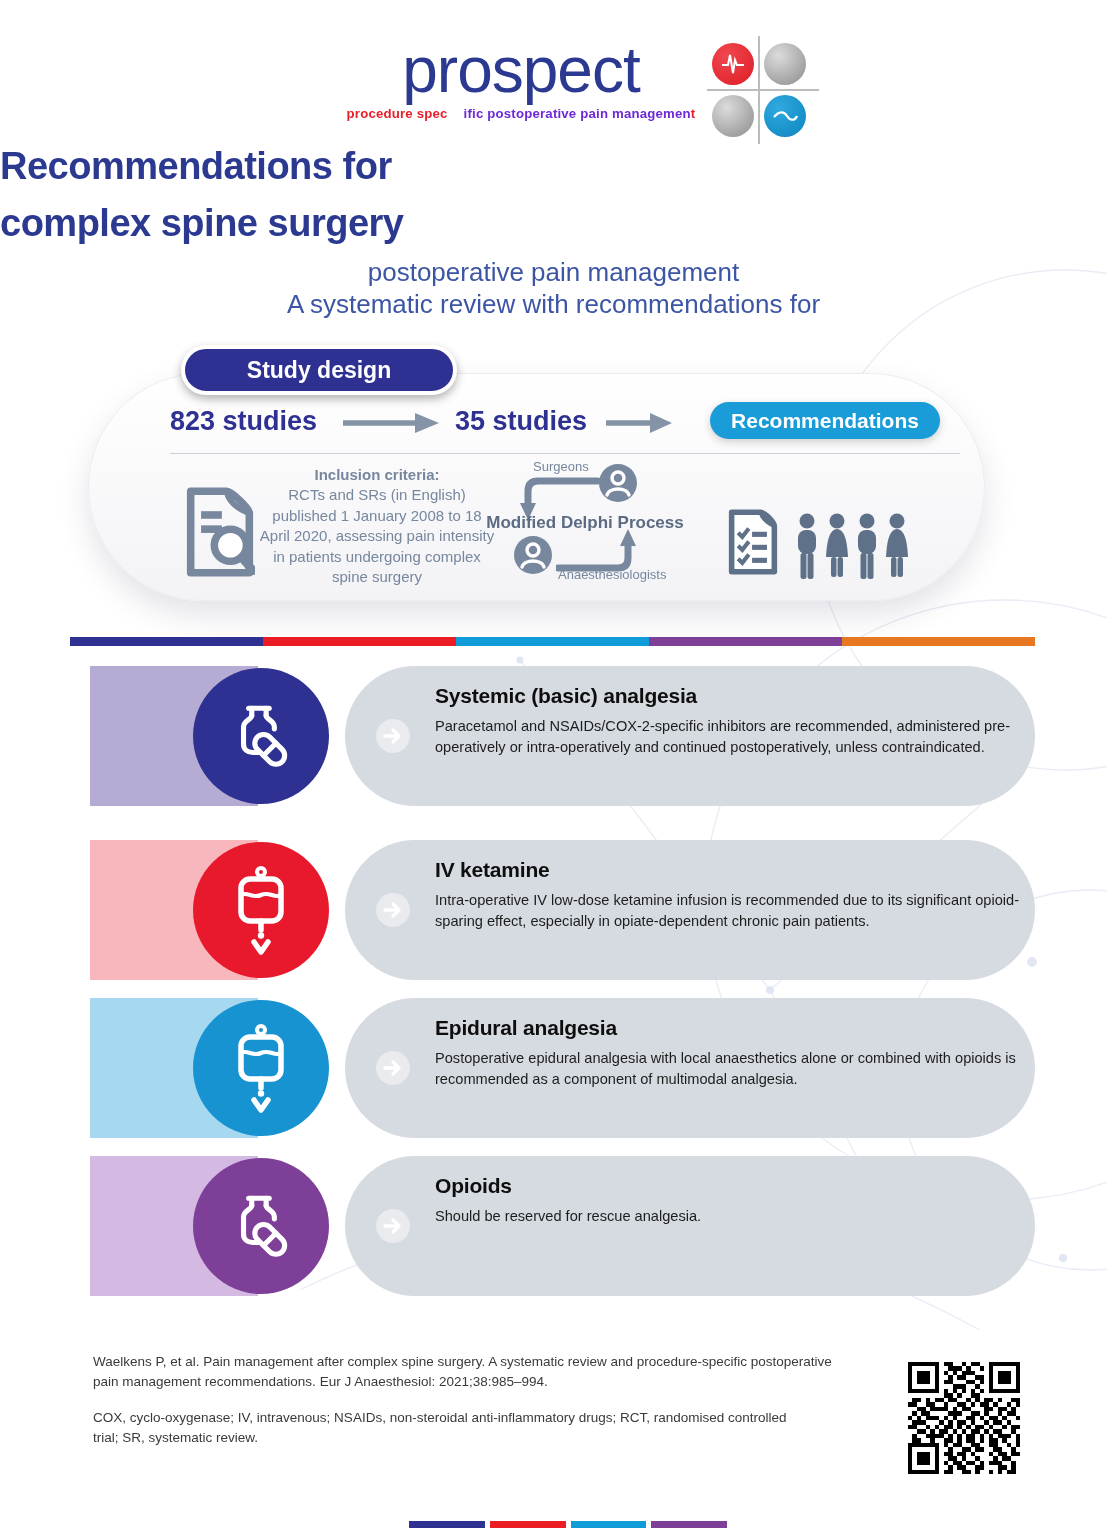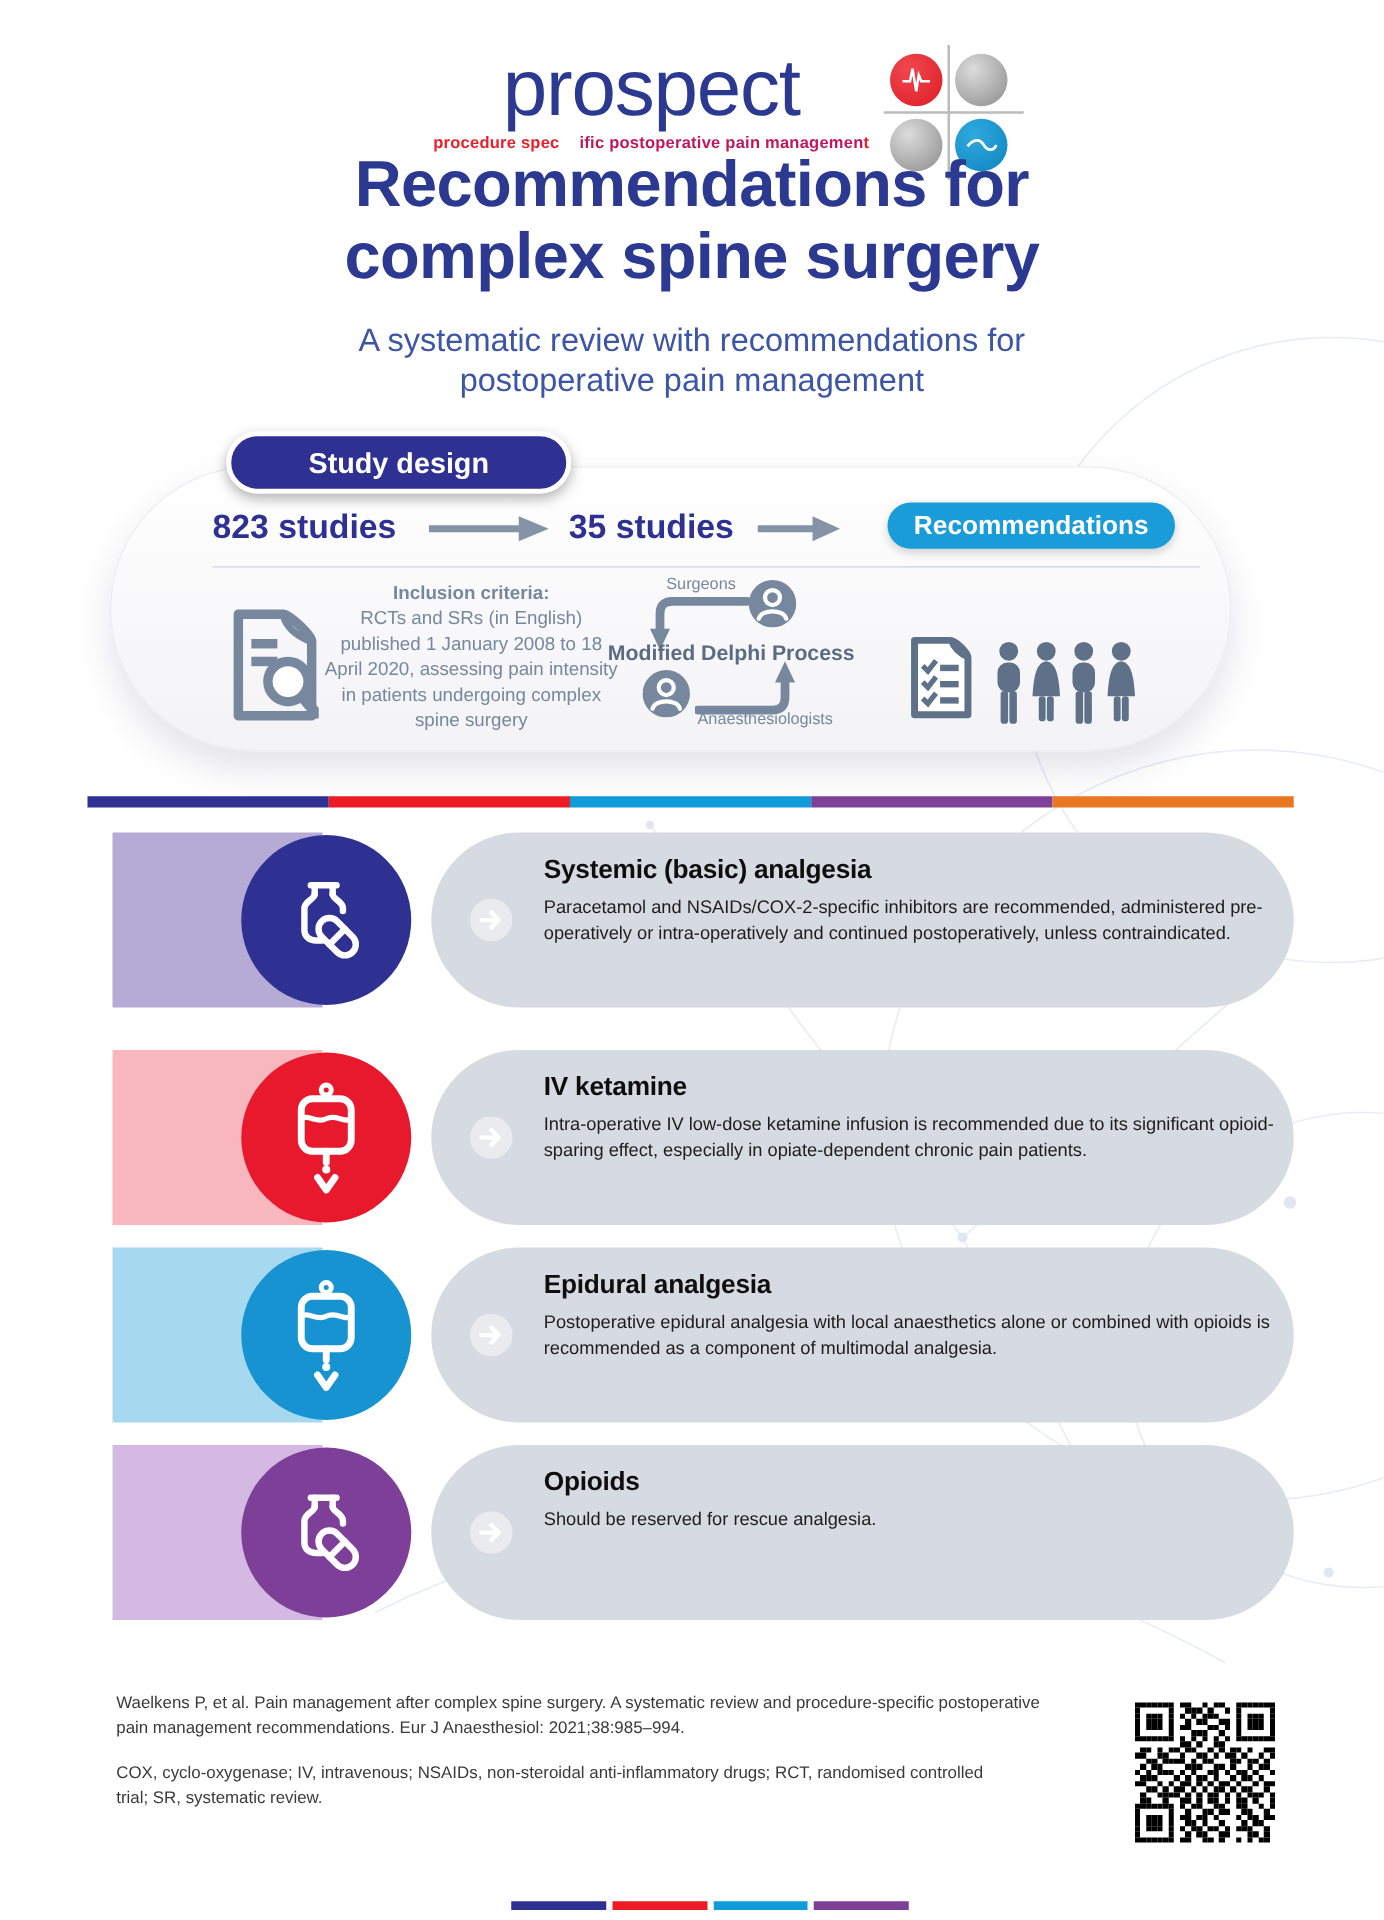--- a/index.html
+++ b/index.html
@@ -6,32 +6,32 @@
   .poster{position:relative;width:1107px;height:1536px;margin:0 auto;background:#fff;overflow:hidden;
           font-family:"Liberation Sans",sans-serif;color:#222;}
   .bg-decor{position:absolute;left:0;top:0;z-index:0;}
   .layer{position:absolute;z-index:1;}
 
   
   .logo{left:0;right:0;top:40px;display:flex;justify-content:center;align-items:flex-start;gap:16px;padding-left:47px;}
   .logo-left{display:flex;flex-direction:column;align-items:center;}
   .brand{font-size:64px;line-height:60px;font-weight:400;color:#2b3990;letter-spacing:-1px;}
   .tagline{margin-top:6px;font-size:13.2px;font-weight:700;letter-spacing:.2px;white-space:nowrap;}
-  .tag-red{color:#e8202c;} .tag-blue{color:#be185d;margin-left:16px;}
+  .tag-red{color:#e8202c;} .tag-blue{color:#6d28d9;margin-left:16px;}
   .mark{position:relative;width:96px;height:96px;margin-top:2px;}
   .mark .vline{position:absolute;left:47px;top:-6px;width:1.5px;height:108px;background:#bcbcbc;}
   .mark .hline{position:absolute;top:47px;left:-4px;width:112px;height:1.5px;background:#bcbcbc;}
   .mcirc{position:absolute;width:42px;height:42px;border-radius:50%;display:flex;align-items:center;justify-content:center;}
   .mc-tl{left:1px;top:1px;background:radial-gradient(circle at 35% 30%, #f0484f, #dd1b24);}
   .mc-tr{left:53px;top:1px;background:radial-gradient(circle at 35% 30%, #dcdcdc, #8b8b8b);}
   .mc-bl{left:1px;top:53px;background:radial-gradient(circle at 35% 30%, #dcdcdc, #8b8b8b);}
   .mc-br{left:53px;top:53px;background:radial-gradient(circle at 35% 30%, #2fa9de, #0d85c0);}
 
   
-  .title{left:0;right:0;top:120px;text-align:center;color:#2b3990;font-weight:700;font-size:52px;line-height:57px;letter-spacing:-.5px;}
+  .title{left:0;right:0;top:138px;text-align:left;color:#2b3990;font-weight:700;font-size:38px;line-height:57px;letter-spacing:-.5px;}
   .subtitle{left:0;right:0;top:256px;text-align:center;color:#3c55a5;font-weight:400;font-size:26px;line-height:32px;}
 
   
   .study{left:88px;top:373px;width:897px;height:228px;border-radius:120px;
          background:linear-gradient(180deg,#ffffff 0%,#f3f3f6 100%);
          box-shadow:0 14px 30px rgba(70,70,100,.15), inset 0 0 0 1px #ececf1;}
   .study-badge{position:absolute;left:93px;top:-28px;width:268px;height:42px;background:#2e3192;
          border:4px solid #fff;border-radius:27px;color:#fff;font-weight:700;font-size:23px;
          display:flex;align-items:center;justify-content:center;box-shadow:0 4px 10px rgba(0,0,0,.3);}
   .count{position:absolute;font-size:27px;font-weight:700;color:#2e3192;}
@@ -120,22 +120,22 @@
           </svg>
       </div>
     </div>
   </div>
 
   <div class="layer title">
     <div>Recommendations for</div>
     <div>complex spine surgery</div>
   </div>
   <div class="layer subtitle">
+    <div>postoperative pain management</div>
     <div>A systematic review with recommendations for</div>
-    <div>postoperative pain management</div>
   </div>
 
   <div class="layer study">
     <div class="study-badge">Study design</div>
 
     <div class="count c823">823 studies</div>
     <svg class="flow-arrow fa1" width="96" height="26" viewBox="0 0 96 26">
       <line x1="0" y1="13" x2="74" y2="13" stroke="#8494a6" stroke-width="5.5"></line>
         <polygon points="72,3 96,13 72,23" fill="#8494a6"></polygon>
     </svg>

